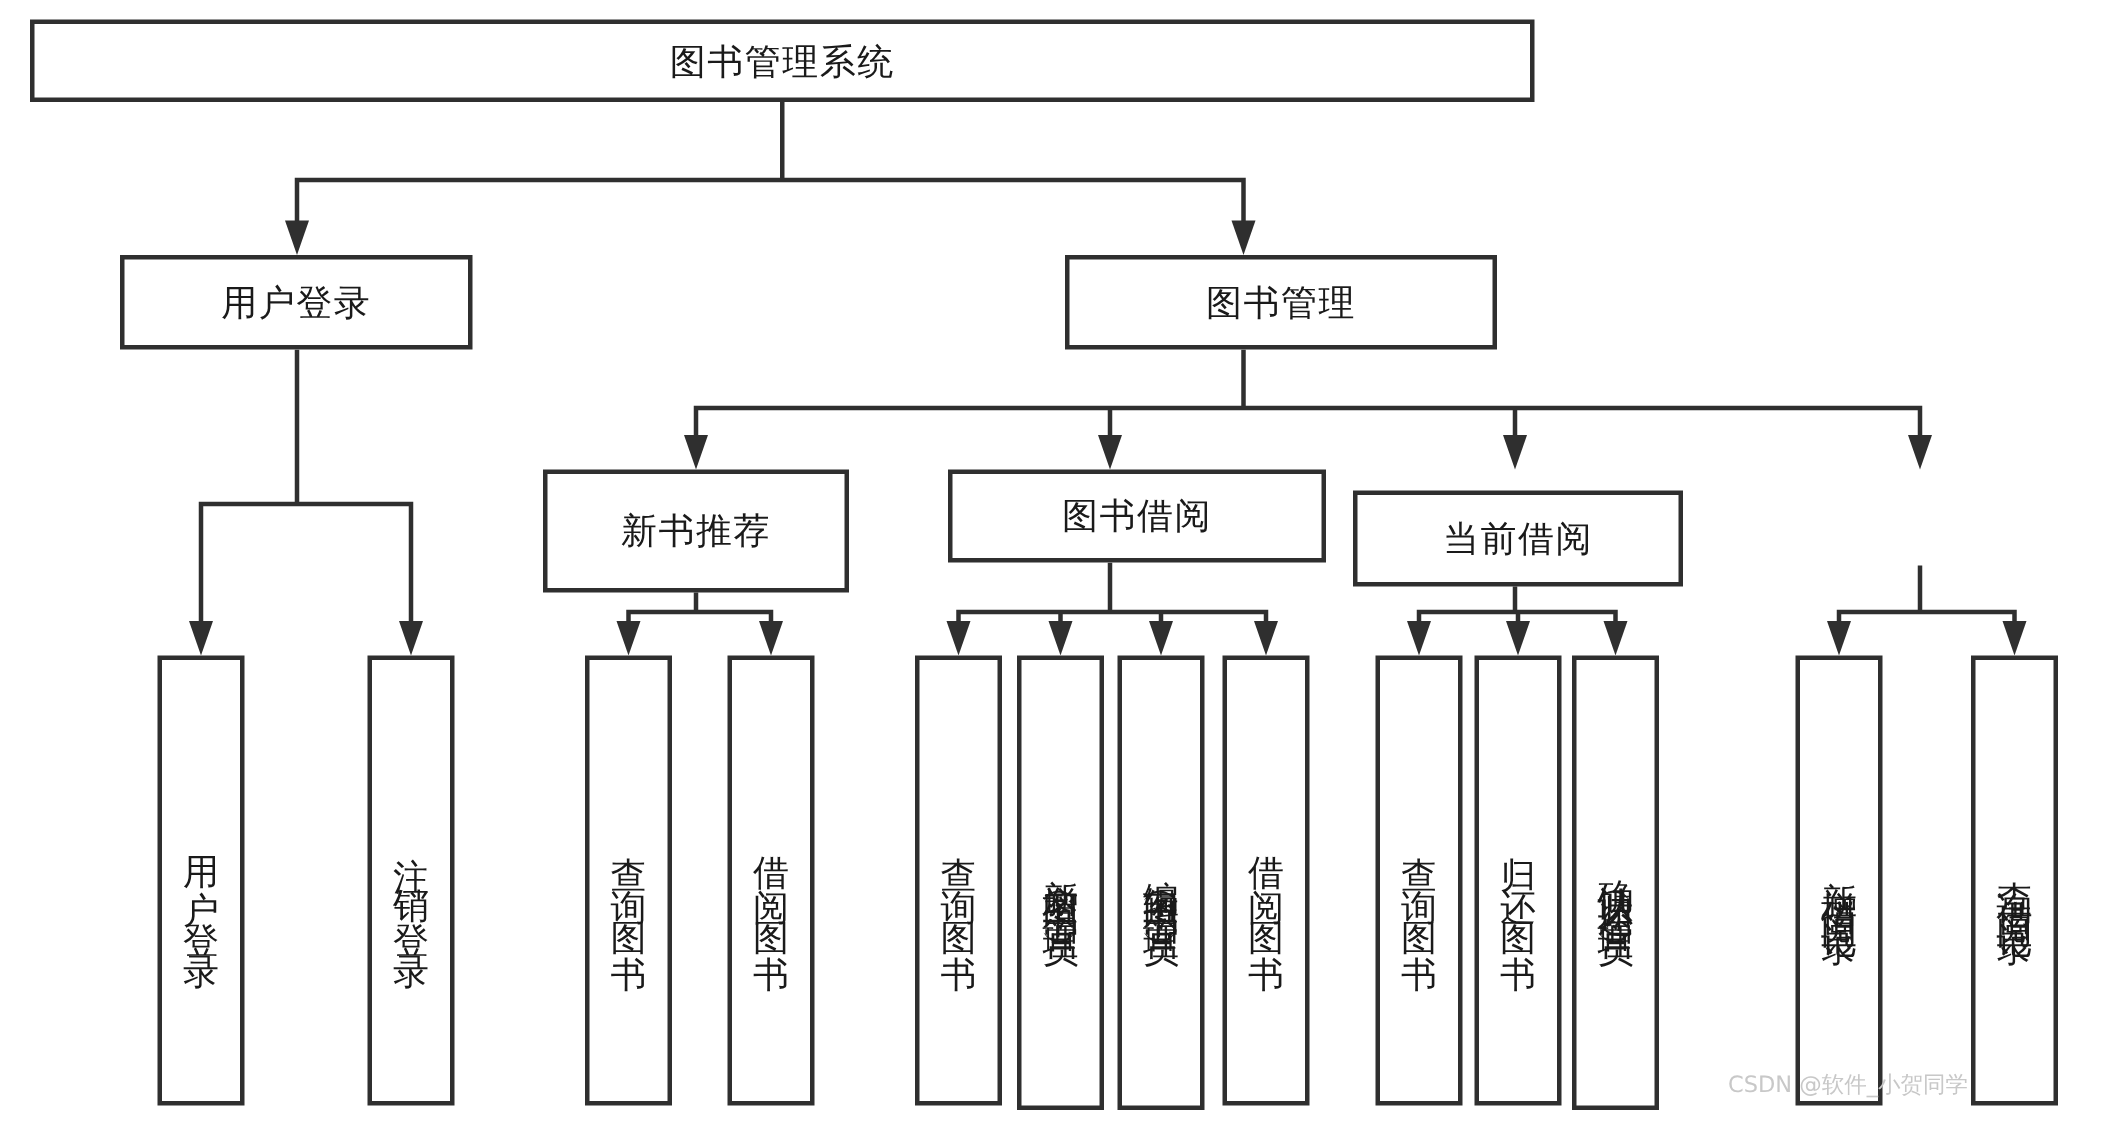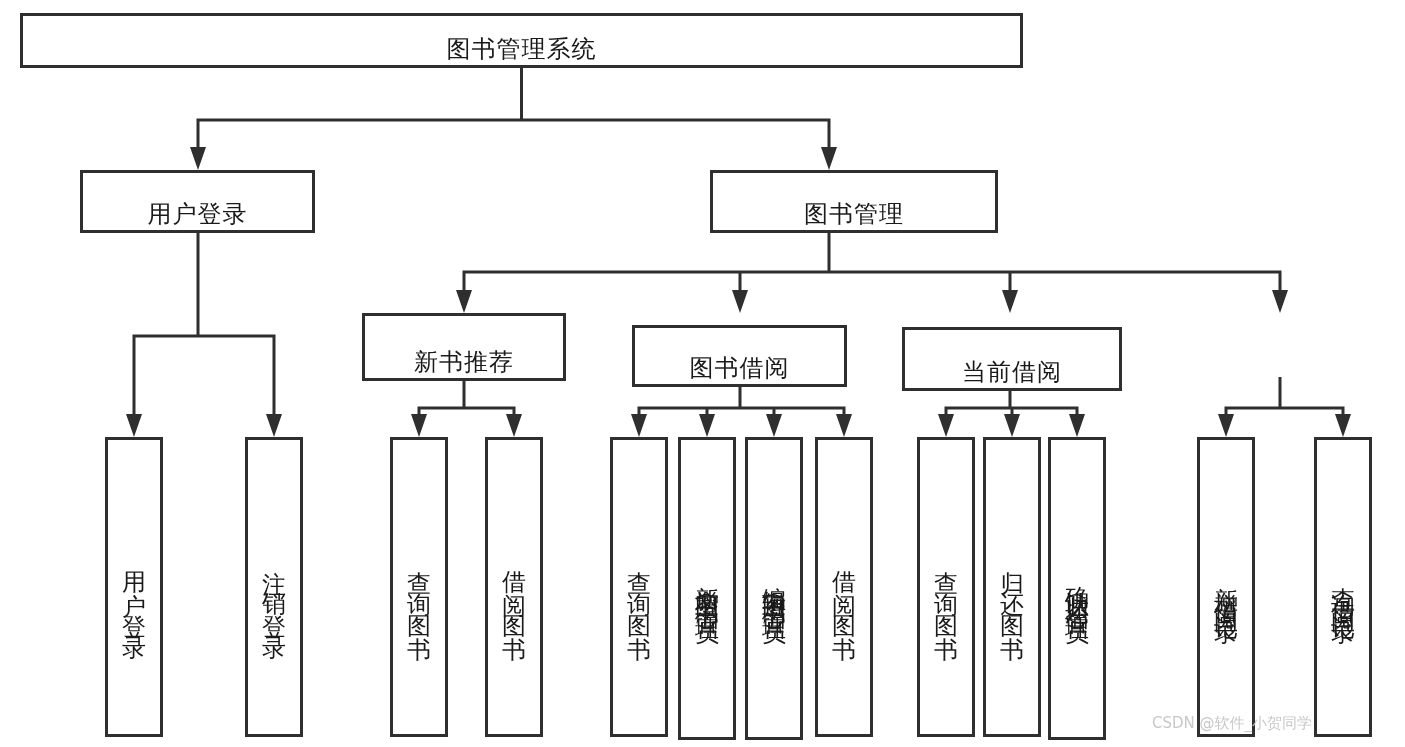--- a/index.html
+++ b/index.html
@@ -13,21 +13,21 @@
   .lines{position:absolute;left:0;top:0;width:1405px;height:747px;color:var(--line,#2f2f2f);}
   .box{
     position:absolute;
     box-sizing:border-box;
     border:3px solid var(--line,#2f2f2f);
     background:#ffffff;
     color:var(--text,#1a1a1a);
     display:flex;align-items:center;justify-content:center;
     z-index:2;
   }
-  .h{font-size:24px;letter-spacing:1px;white-space:nowrap;align-items:flex-end;}
+  .h{font-size:24px;letter-spacing:1px;white-space:nowrap;}
   .v span{
     writing-mode:vertical-rl;
     font-size:24px;
     line-height:1;
     white-space:nowrap;
   }
   .v4 span{letter-spacing:22px;text-indent:0;margin-top:18px;}
   .mid span{letter-spacing:7px;margin-top:4px;}
   .dense span{letter-spacing:5px;margin-top:2px;}
   .watermark{
@@ -84,24 +84,24 @@
     <span>图书管理系统</span>
   </div>
 
   <div class="box h" style="left:80px;top:170px;width:235px;height:63px">
     <span>用户登录</span>
   </div>
   <div class="box h" style="left:710px;top:170px;width:288px;height:63px">
     <span>图书管理</span>
   </div>
 
-  <div class="box h" style="left:362px;top:313px;width:204px;height:68px">
+  <div class="box h" style="left:362px;top:313px;width:204px;height:82px">
     <span>新书推荐</span>
   </div>
-  <div class="box h" style="left:632px;top:325px;width:215px;height:62px">
+  <div class="box h" style="left:632px;top:313px;width:252px;height:62px">
     <span>图书借阅</span>
   </div>
   <div class="box h" style="left:902px;top:327px;width:220px;height:64px">
     <span>当前借阅</span>
   </div>
 
   <div class="box v v4" style="left:105px;top:437px;width:58px;height:300px">
     <span>用户登录</span>
   </div>
   <div class="box v v4" style="left:245px;top:437px;width:58px;height:300px">

